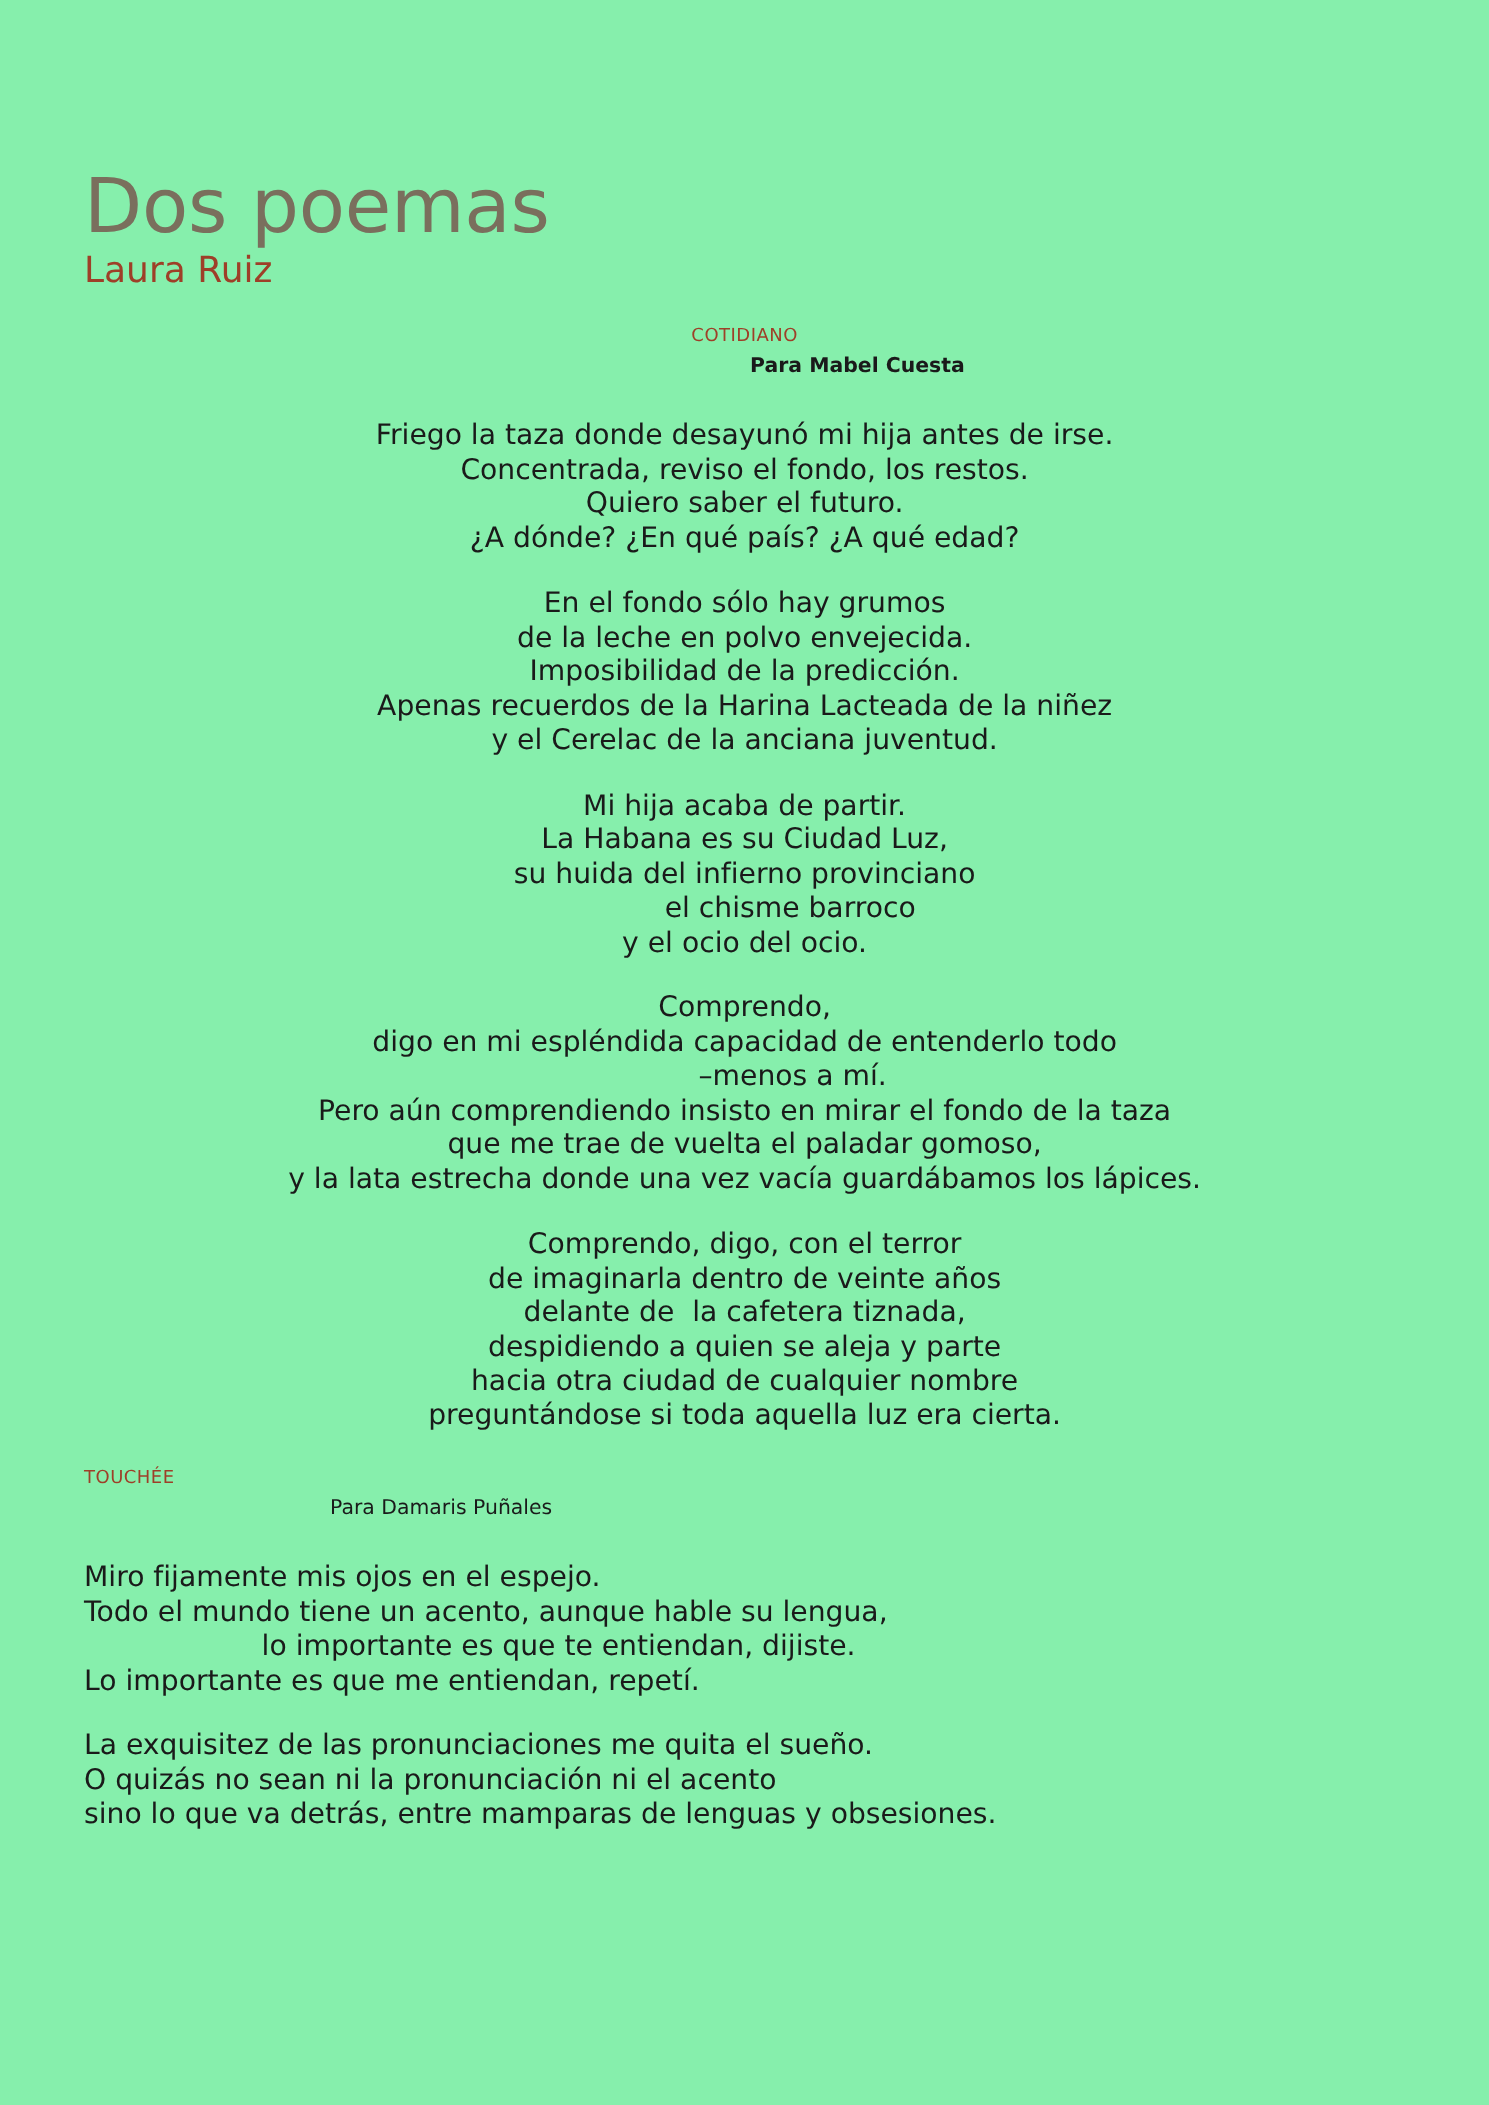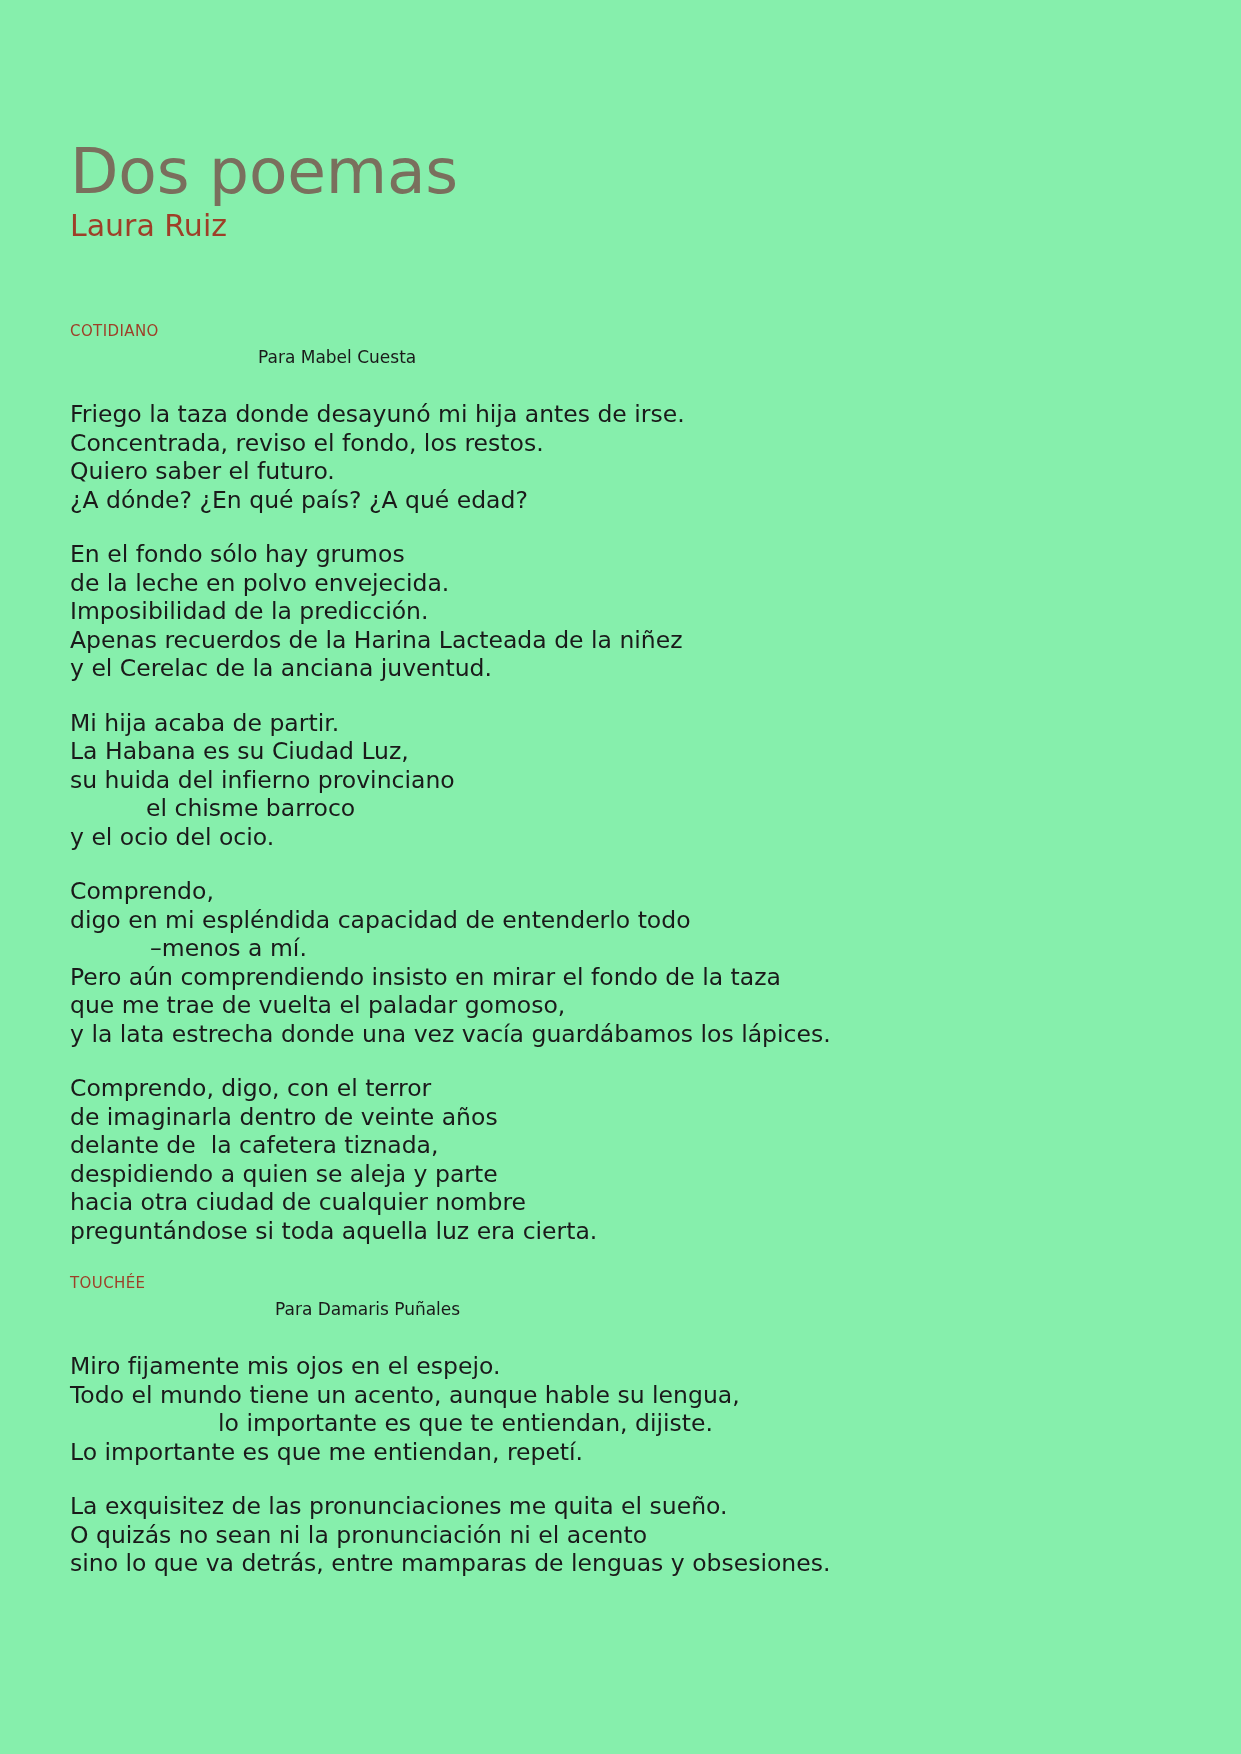--- a/index.html
+++ b/index.html
@@ -43,21 +43,22 @@
     color: #9e3f28;
     margin: 0;
     white-space: pre;
   }
 
   
   .poem {
     margin: 0;
   }
   .poem-first {
-    margin-top: 75px;
+    margin-top: 23px;
+    text-align: center;
   }
   .poem-second {
     margin-top: 24px;
   }
 
   .poem-heading {
     font-family: "DejaVu Sans", "Liberation Sans", sans-serif;
     font-size: 21px;
     font-weight: 400;
     font-variant: small-caps;
@@ -72,21 +73,21 @@
   }
 
   .poem-dedication {
     font-family: "DejaVu Sans", "Liberation Sans", sans-serif;
     font-size: 17px;
     font-weight: 400;
     color: #1a1a1a;
     margin: 0;
     white-space: pre;
   }
-  .ded-indent-a { padding-left: 188px; }
+  .ded-indent-a { padding-left: 188px; font-weight: bold; }
   .ded-indent-b { padding-left: 205px; }
 
   .stanza {
     margin: 0;
     padding: 0;
     list-style: none;
   }
   .stanza-gap {
     margin-top: 26px;
   }

